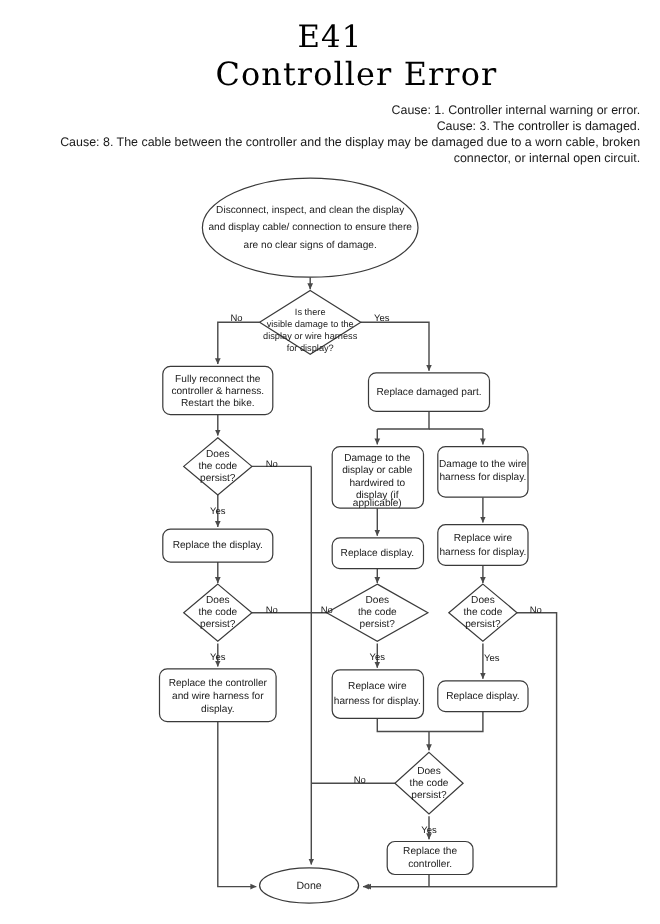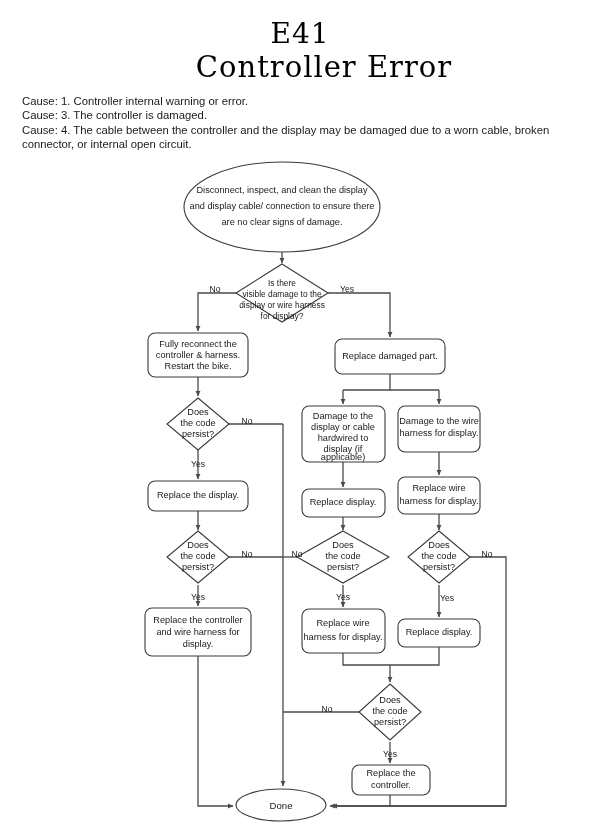--- a/index.html
+++ b/index.html
@@ -41,21 +41,21 @@
   }
   .causes {
     position: absolute;
     left: 22px;
     top: 94px;
     width: 560px;
     font-size: 11.3px;
     line-height: 14.4px;
     color: #1a1a1a;
   }
-  .causes div { white-space: normal; }
+  .causes div { white-space: normal; text-align: right; }
   svg.flow {
     position: absolute;
     left: 0;
     top: 0;
     width: 600px;
     height: 840px;
   }
   svg.flow .shape {
     fill: #ffffff;
     stroke: #3a3a3a;
@@ -86,21 +86,21 @@
 <div id="page">
 
   <div class="title-block">
     <div class="title-line1">E41</div>
     <div class="title-line2">Controller Error</div>
   </div>
 
   <div class="causes">
     <div>Cause: 1. Controller internal warning or error.</div>
     <div>Cause: 3. The controller is damaged.</div>
-    <div>Cause: 4. The cable between the controller and the display may be damaged due to a worn cable, broken connector, or internal open circuit.</div>
+    <div>Cause: 8. The cable between the controller and the display may be damaged due to a worn cable, broken connector, or internal open circuit.</div>
   </div>
 
   <svg class="flow" viewBox="0 0 600 840">
     <defs>
       <marker id="arw" markerWidth="7" markerHeight="7" refX="5.4" refY="3" orient="auto" markerUnits="userSpaceOnUse">
         <path d="M0,0.4 L5.6,3 L0,5.6 z" fill="#4a4a4a"></path>
       </marker>
     </defs>
 
     <g>

